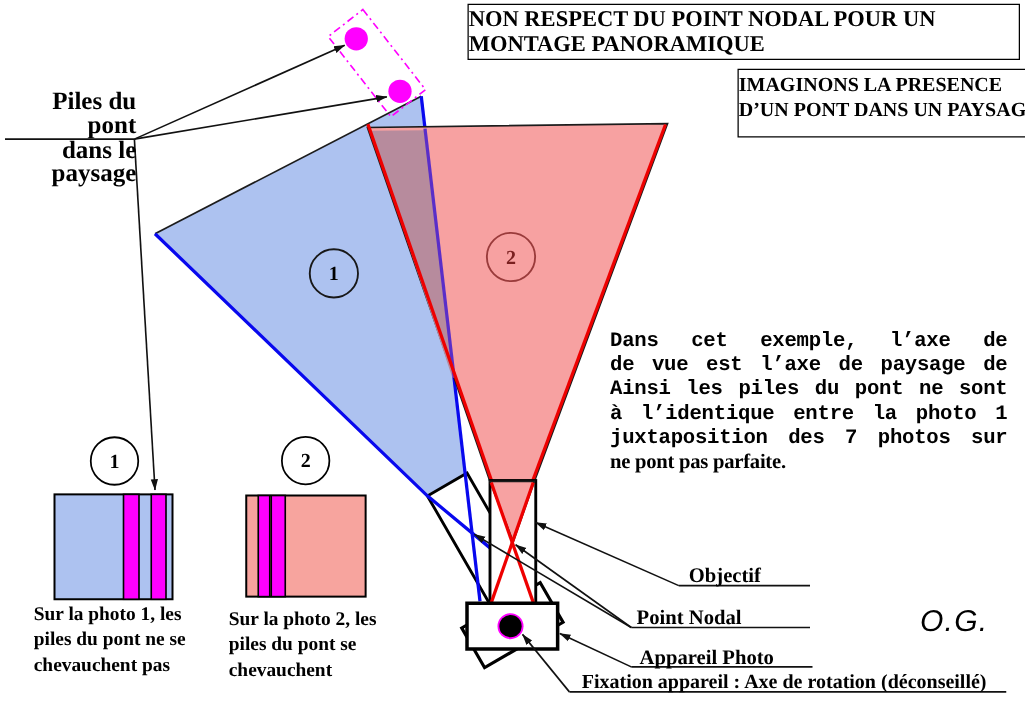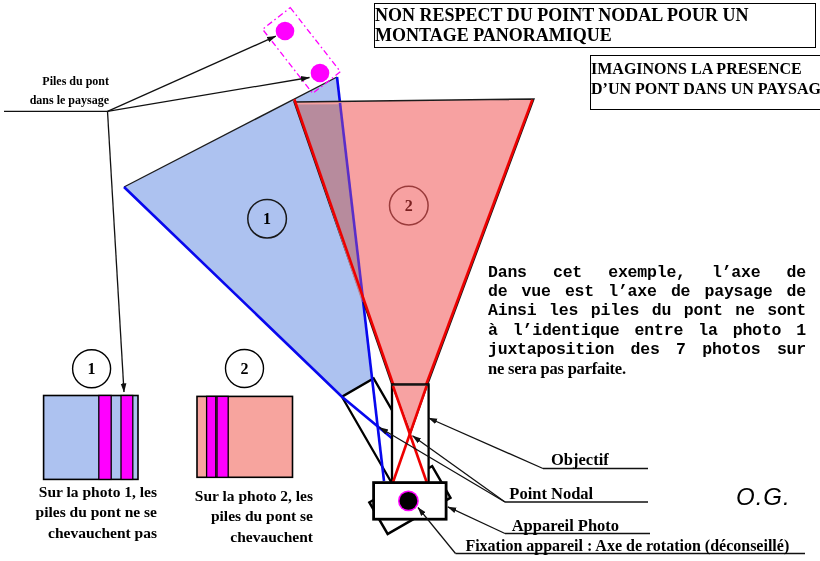--- a/index.html
+++ b/index.html
@@ -98,33 +98,33 @@
 </svg>
 
 <div class="abs box" style="left:374px;top:3px;width:442px;height:45px;padding:0.5px 11px 0 0;font-size:18px;line-height:20.5px;">
 NON RESPECT DU POINT NODAL POUR UN<br>MONTAGE PANORAMIQUE
 </div>
 
 <div class="abs box" style="left:554px;top:55px;width:290px;height:55px;padding:2.5px 12px 0 0;font-size:16px;line-height:20px;margin-left:36px;">
 IMAGINONS LA PRESENCE<br>D’UN PONT DANS UN PAYSAGE
 </div>
 
-<div class="abs" style="left:0px;top:71.5px;width:109px;text-align:right;font-size:12px;line-height:19.5px;">
+<div class="abs" style="left:0px;top:71.5px;width:109px;text-align:right;font-size:20px;line-height:19.5px;">
 Piles du pont<br>dans le paysage
 </div>
 
 <div class="abs" style="left:488px;top:262.9px;width:318px;font-size:16.5px;line-height:19.3px;letter-spacing:-0.2px;">
 <div class="j">Dans cet exemple, l’axe de rotation de la prise</div>
 <div class="j">de vue est l’axe de paysage de l’appareil et non</div>
 <div class="j">Ainsi les piles du pont ne sont pas déconseillé</div>
 <div class="j">à l’identique entre la photo 1 et 2. La</div>
 <div class="j">juxtaposition des 7 photos sur le panoramique</div>
-<div>ne sera pas parfaite.</div>
+<div>ne pont pas parfaite.</div>
 </div>
 
-<div class="abs" style="left:27px;top:481.7px;width:130px;font-size:15.5px;line-height:20.5px;text-align:right;">
+<div class="abs" style="left:27px;top:481.7px;width:130px;font-size:15.5px;line-height:20.5px;">
 Sur la photo 1, les piles du pont ne se chevauchent pas
 </div>
-<div class="abs" style="left:183px;top:485.7px;width:130px;font-size:15.5px;line-height:20.5px;text-align:right;">
+<div class="abs" style="left:183px;top:485.7px;width:130px;font-size:15.5px;line-height:20.5px;">
 Sur la photo 2, les piles du pont se chevauchent
 </div>
 
 </div>
 
 </body></html>

